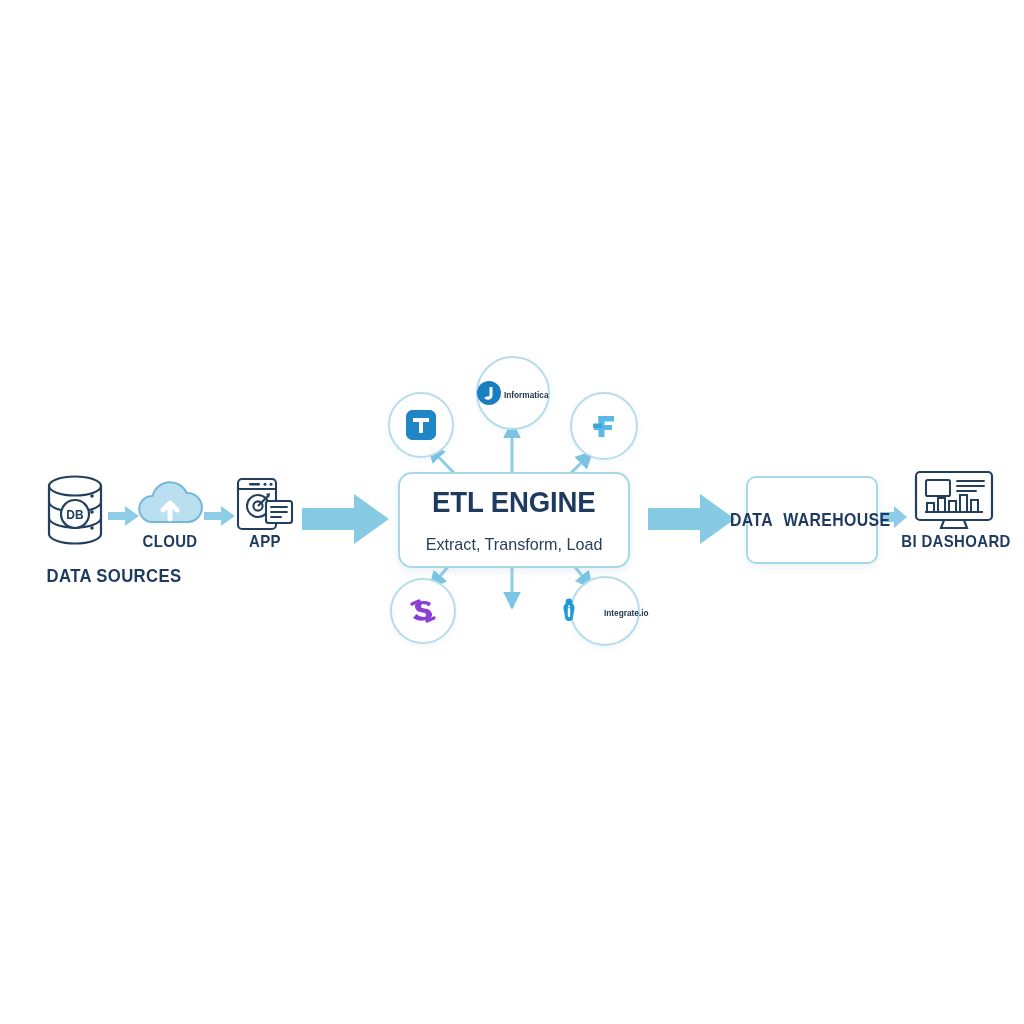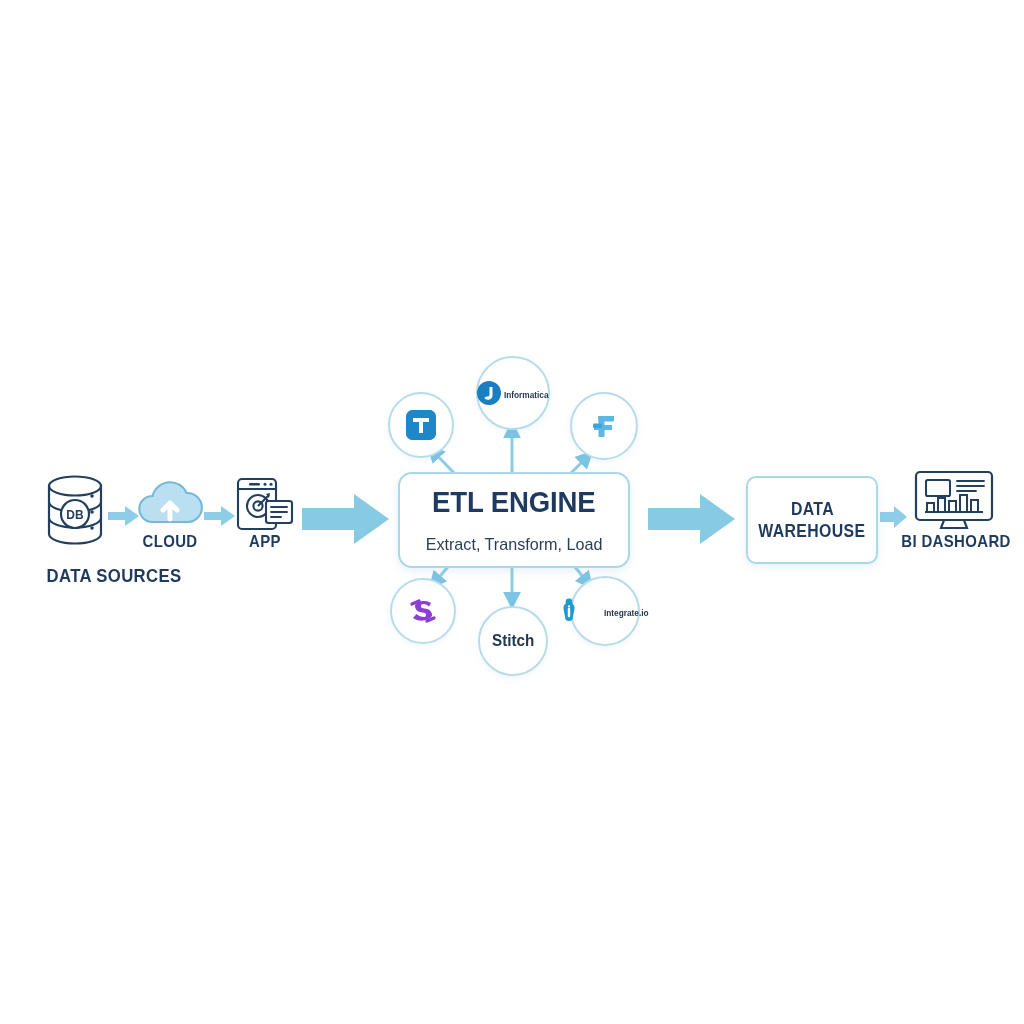--- a/index.html
+++ b/index.html
@@ -74,21 +74,20 @@
 
   
   #wh-box {
     left: 746px; top: 476px;
     width: 128px; height: 84px;
     background: #ffffff;
     border: 2px solid #a8d8ea;
     border-radius: 10px;
     box-shadow: 0 3px 9px rgba(120,170,200,0.16);
     display: flex;
-    flex-direction: column;
     align-items: center;
     justify-content: center;
     z-index: 6;
   }
   #wh-box .cap { font-size: 18px; line-height: 1.25; }
 
   
   .tool {
     border-radius: 50%;
     background: rgba(255,255,255,0.94);
@@ -237,23 +236,20 @@
 
   <div class="abs tool" style="left:390px;top:578px;width:62px;height:62px;">
     <svg width="30" height="32" viewBox="0 0 30 32">
       <path d="M23,8 a10,7 0 0 0 -16,2 a6,6 0 0 0 5,7 l5,1 a2.2,2.2 0 0 1 -0.5,4
                a10,7 0 0 1 -8,-3 L5,23 a12,9 0 0 0 19,-2 a6.2,6.2 0 0 0 -5,-7 l-5,-1
                a2.2,2.2 0 0 1 0.6,-4 a8,6 0 0 1 6.4,2.4 z" fill="#8b3fd4"></path>
       <path d="M4,9 L11,6 M19,26 L26,23" stroke="#8b3fd4" stroke-width="3.4" stroke-linecap="round"></path>
     </svg>
   </div>
 
-  <div class="abs tool" style="left:478px;top:606px;width:66px;height:66px;">
-    <div class="tool-label-big">Stitch</div>
-  </div>
 
   <div class="abs tool" style="left:570px;top:576px;width:66px;height:66px;gap:24px;">
     <svg width="18" height="26" viewBox="0 0 18 26">
       <circle cx="9" cy="4" r="3.4" fill="#1f9ad6"></circle>
       <path d="M3.4,10 a5.6,5.6 0 0 1 11.2,0 l-1.6,9 a4,4 0 0 1 -8,0 z" fill="#1f9ad6"></path>
       <path d="M9,11 L9,18" stroke="#ffffff" stroke-width="2.4" stroke-linecap="round"></path>
       <circle cx="9" cy="8.4" r="1.1" fill="#ffffff"></circle>
     </svg>
     <div class="tool-label">Integrate.io</div>
   </div>

